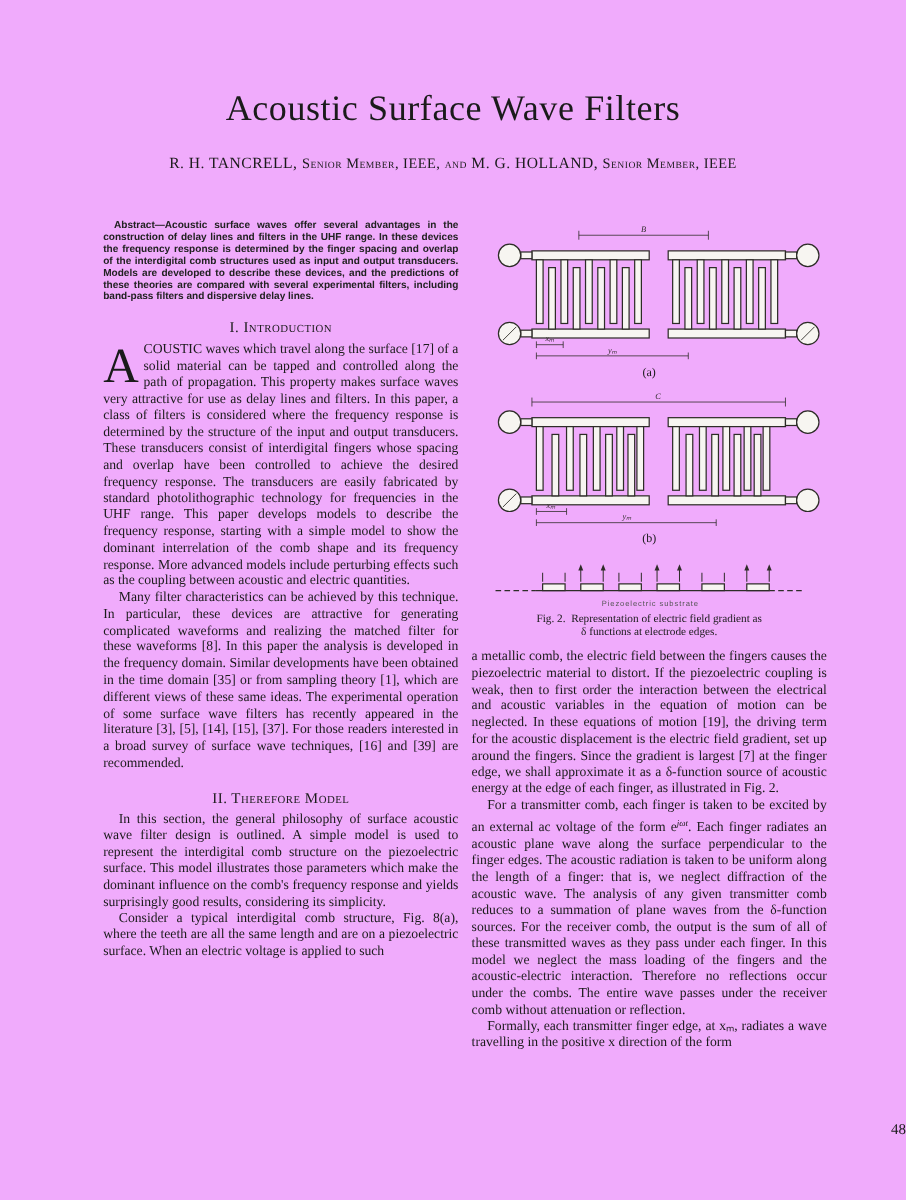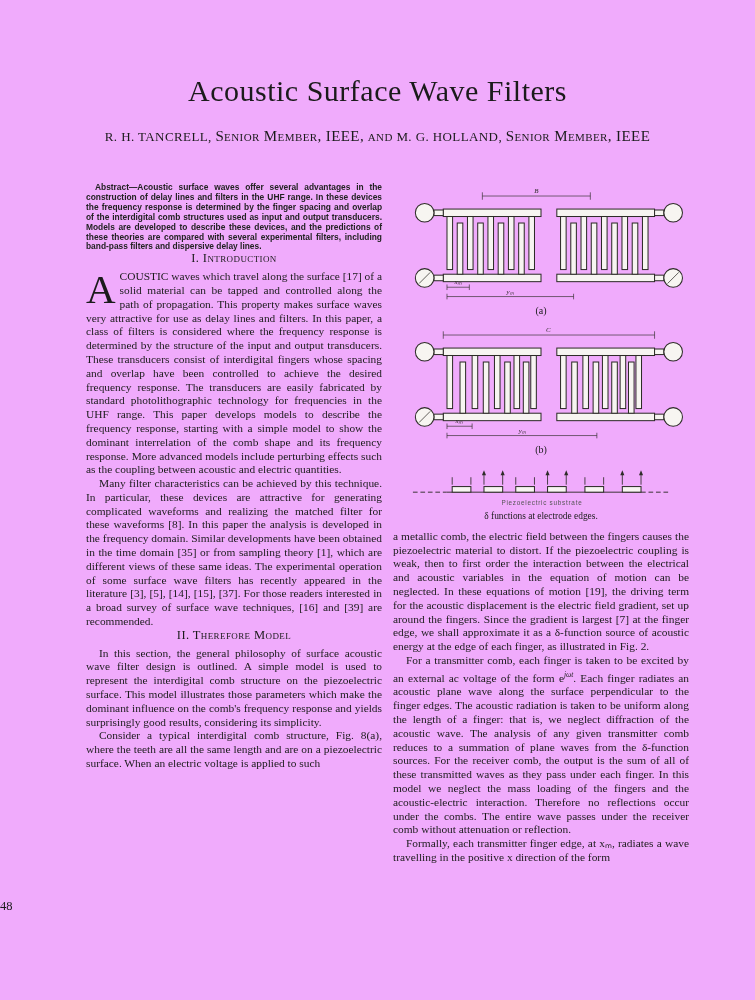--- a/index.html
+++ b/index.html
@@ -10,34 +10,34 @@
     font-family:"Liberation Serif", serif; overflow:hidden;
   }
   .title {
     position:absolute; top:74px; left:0; width:100%;
     text-align:center; font-size:30px; font-weight:normal; letter-spacing:0.5px;
   }
   .authors {
     position:absolute; top:128px; left:0; width:100%;
     text-align:center; font-size:13px; letter-spacing:0.4px; white-space:nowrap;
   }
-  .author-role, .author-conj { font-variant:small-caps; font-size:15px;text-align:center; }
+  .author-role, .author-conj { font-variant:small-caps; font-size:12px;text-align:center; }
   .col {
     position:absolute; top:183px; width:296px;
     text-align:justify; font-size:11.4px; line-height:13.8px;
   }
   .col-left { left:86px; height:728px; }
   .col-right { left:393px; }
   .abstract {
     font-family:"Liberation Sans", sans-serif; font-weight:bold;
     font-size:8.4px; line-height:9.9px; text-indent:9px; color:#222;
   }
   .sec-heading {
     font-variant:small-caps; font-weight:normal; font-size:12.5px;
-    text-align:center; margin:0 0 4px; letter-spacing:0.4px;
+    text-align:center; margin:15px 0 4px; letter-spacing:0.4px;
   }
   .body-p { margin:0; }
   .body-p.indent { text-indent:13px; }
   .dropcap { float:left; font-size:41px; line-height:33px; padding:3px 4px 0 0; }
   .footnote {
     position:absolute; top:681px; left:0; width:100%;
     font-size:9.6px; line-height:11.3px; text-indent:9px; text-align:justify;
   }
   .fig-block { text-align:center; }
   .fig-svg { display:block; margin:0 auto; }
@@ -46,21 +46,21 @@
   .dim-label { font:italic 7.5px "Liberation Serif", serif; text-anchor:middle; fill:#2e2c28; }
   .slash { stroke:#2e2c28; stroke-width:0.8; }
   .arrow { stroke:#2e2c28; stroke-width:0.9; }
   .arrow-head { fill:#2e2c28; stroke:none; }
   .base { stroke:#2e2c28; stroke-width:1; }
   .sub-label { font:6.8px "Liberation Sans", sans-serif; letter-spacing:0.8px; text-anchor:middle; fill:#555; }
   .fig-sublabel { font-size:10px; text-align:center; margin:0 0 4px; }
   .fig-caption { font-size:9.4px; line-height:11.2px; text-align:center; margin-top:2px; }
   .rc-text { margin-top:8px; text-align:justify; }
   sup { font-size:0.65em; font-style:italic; }
-  .page-number { position:absolute; top:899px; left:0; width:100%; text-align:left; font-size:12.5px; }
+  .page-number { position:absolute; top:934px; left:0; width:100%; text-align:right; font-size:12.5px; }
 </style>
 </head>
 <body>
 
 <div class="page">
 
   <h1 class="title">Acoustic Surface Wave Filters</h1>
 
   <div class="authors">
     <span class="author-name">R. H. TANCRELL,</span>
@@ -259,20 +259,21 @@
           <line class="arrow" x1="50" y1="20" x2="50" y2="12"></line>
           <line class="arrow" x1="70" y1="20" x2="70" y2="12"></line>
           <line class="arrow" x1="118" y1="20" x2="118" y2="12"></line>
           <line class="arrow" x1="138" y1="20" x2="138" y2="12"></line>
           <line class="arrow" x1="192" y1="20" x2="192" y2="12"></line>
           <line class="arrow" x1="212" y1="20" x2="212" y2="12"></line>
         </g>
         <text class="sub-label" x="146" y="42">Piezoelectric substrate</text>
       </svg>
       <div class="fig-caption">
+        <div><span>Fig. 2.</span>&nbsp;&nbsp;<span>Representation of electric field gradient as</span></div>
         <div>δ functions at electrode edges.</div>
       </div>
     </div>
 
     <div class="rc-text">
       <p class="body-p">a metallic comb, the electric field between the fingers causes the piezoelectric material to distort. If the piezoelectric coupling is weak, then to first order the interaction between the electrical and acoustic variables in the equation of motion can be neglected. In these equations of motion [19], the driving term for the acoustic displacement is the electric field gradient, set up around the fingers. Since the gradient is largest [7] at the finger edge, we shall approximate it as a δ-function source of acoustic energy at the edge of each finger, as illustrated in Fig. 2.</p>
       <p class="body-p indent"><span>For a transmitter comb, each finger is taken to be excited by an external ac voltage of the form e</span><sup>jωt</sup><span>. Each finger radiates an acoustic plane wave along the surface perpendicular to the finger edges. The acoustic radiation is taken to be uniform along the length of a finger: that is, we neglect diffraction of the acoustic wave. The analysis of any given transmitter comb reduces to a summation of plane waves from the δ-function sources. For the receiver comb, the output is the sum of all of these transmitted waves as they pass under each finger. In this model we neglect the mass loading of the fingers and the acoustic-electric interaction. Therefore no reflections occur under the combs. The entire wave passes under the receiver comb without attenuation or reflection.</span></p>
       <p class="body-p indent">Formally, each transmitter finger edge, at xₘ, radiates a wave travelling in the positive x direction of the form</p>
     </div>
   </div>

